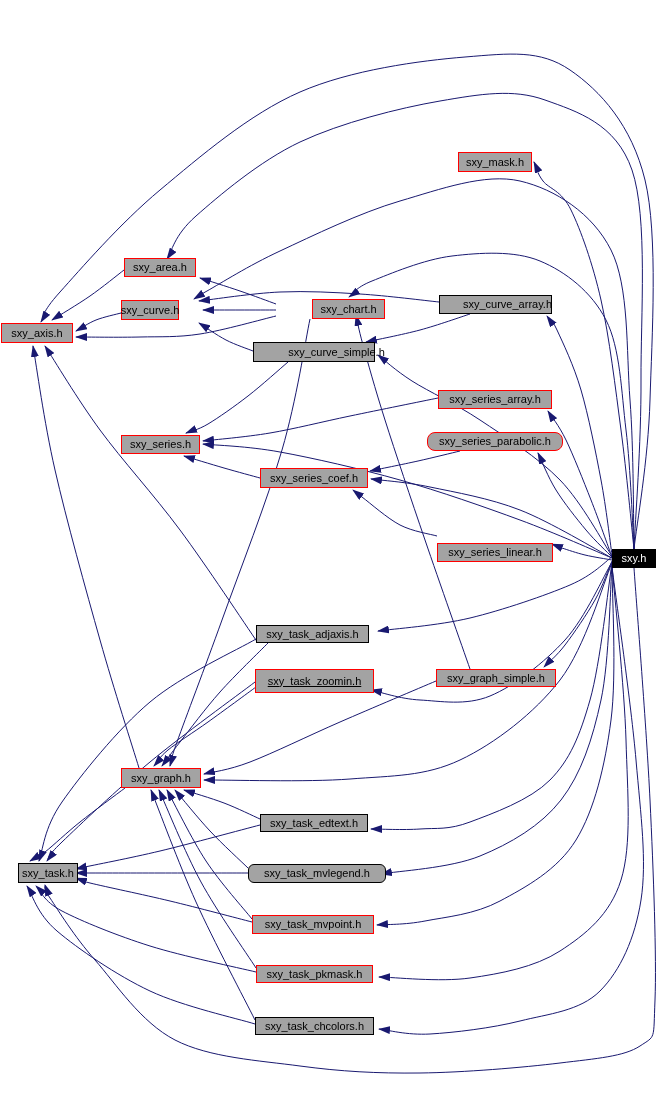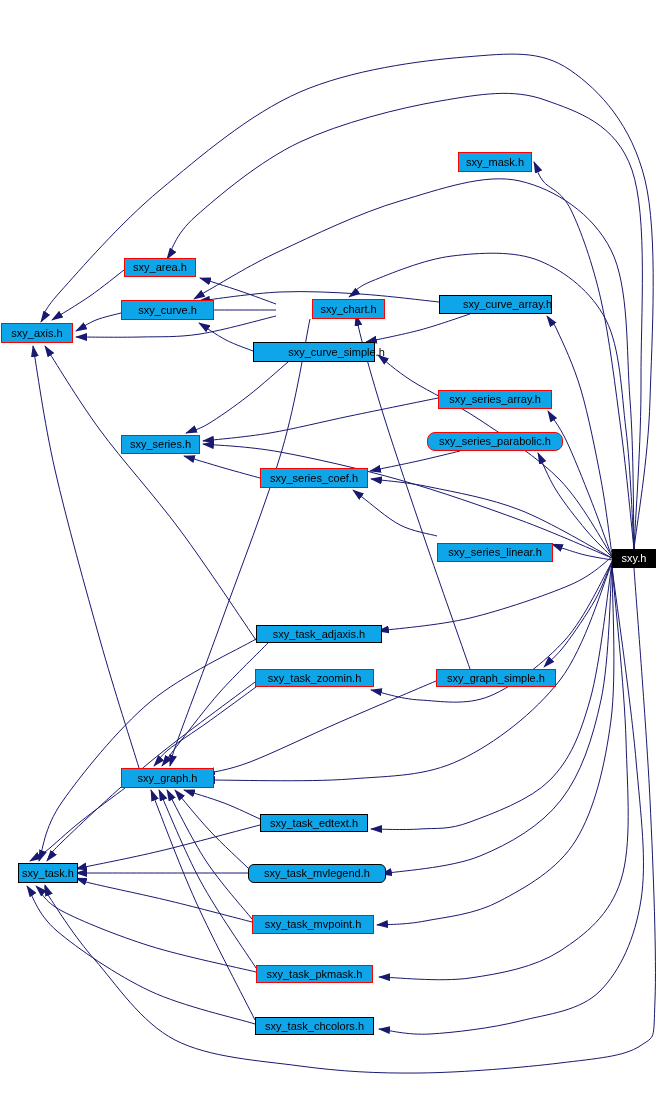--- a/index.html
+++ b/index.html
@@ -6,21 +6,21 @@
   body{
     width:656px;height:1109px;position:relative;overflow:hidden;
     background:#ffffff;
     font-family:"Liberation Sans","DejaVu Sans",sans-serif;
   }
   #graph-canvas{position:absolute;left:0;top:0;width:656px;height:1109px;}
   #edge-layer{position:absolute;left:0;top:0;}
   #node-layer{position:absolute;left:0;top:0;width:656px;height:1109px;}
   .node{
     position:absolute;box-sizing:border-box;
-    background:#0ea5e9;border:1px solid #000000;color:#000000;
+    background:#a3a3a3;border:1px solid #000000;color:#000000;
     font-size:11px;line-height:1;
     display:flex;align-items:center;justify-content:center;
     white-space:nowrap;cursor:pointer;
   }
   .node.red{border-color:#ff0000;}
   .node.root{background:#000000;color:#ffffff;border-color:#000000;cursor:default;}
 </style>
 </head>
 <body>
 
@@ -85,35 +85,35 @@
         <path d="M260,825 C243.33333333333334,829.3333333333334 190,843.8333333333334 160,851 C130,858.1666666666666 94,865 80,868 C66,871 76.66666666666667,868.8333333333334 76,869" fill="none" stroke="#191970" stroke-width="1" marker-end="url(#arrow)"></path>
         <path d="M248,873 C233.33333333333334,873 188.66666666666666,873 160,873 C131.33333333333334,873 90,873 76,873" fill="none" stroke="#191970" stroke-width="1" marker-end="url(#arrow)"></path>
         <path d="M252,922 C238.33333333333334,918.5 197,907.5 170,901 C143,894.5 105.66666666666667,886.8333333333334 90,883 C74.33333333333333,879.1666666666666 78.33333333333333,878.8333333333334 76,878" fill="none" stroke="#191970" stroke-width="1" marker-end="url(#arrow)"></path>
         <path d="M256,972 C238.33333333333334,967.6666666666666 182.33333333333334,956.1666666666666 150,946 C117.66666666666666,935.8333333333334 81,921 62,911 C43,901 40.333333333333336,890.1666666666666 36,886" fill="none" stroke="#191970" stroke-width="1" marker-end="url(#arrow)"></path>
         <path d="M255,1024 C237.5,1018.5 183,1006.5 150,991 C117,975.5 77.5,948.5 57,931 C36.5,913.5 32,893.5 27,886" fill="none" stroke="#191970" stroke-width="1" marker-end="url(#arrow)"></path>
       </g>
   </svg>
   <div id="node-layer">
       <div class="node red" style="left: 458px; top: 152px; width: 74px; height: 20px;">sxy_mask.h</div>
       <div class="node red" style="left: 124px; top: 258px; width: 72px; height: 19px;">sxy_area.h</div>
-      <div class="node red" style="left: 121px; top: 300px; width: 93px; height: 20px;">sxy_curve.h</div>
+      <div class="node red" style="left: 121px; top: 300px; width: 58px; height: 20px;">sxy_curve.h</div>
       <div class="node red" style="left: 276px; top: 299px; width: 73px; height: 20px; margin-left: 36px;">sxy_chart.h</div>
       <div class="node" style="left: 439px; top: 295px; width: 113px; height: 19px; padding-left: 24px;">sxy_curve_array.h</div>
       <div class="node red" style="left: 1px; top: 323px; width: 72px; height: 20px;">sxy_axis.h</div>
       <div class="node" style="left: 253px; top: 342px; width: 122px; height: 20px; padding-left: 45px;">sxy_curve_simple.h</div>
       <div class="node red" style="left: 438px; top: 390px; width: 114px; height: 19px;">sxy_series_array.h</div>
       <div class="node red" style="left: 427px; top: 432px; width: 136px; height: 19px; border-radius: 8px;">sxy_series_parabolic.h</div>
       <div class="node red" style="left: 121px; top: 435px; width: 79px; height: 19px;">sxy_series.h</div>
       <div class="node red" style="left: 260px; top: 468px; width: 108px; height: 20px;">sxy_series_coef.h</div>
       <div class="node red" style="left: 437px; top: 527px; width: 116px; height: 19px; margin-top: 16px;">sxy_series_linear.h</div>
       <div class="node root" style="left: 612px; top: 549px; width: 44px; height: 19px;">sxy.h</div>
-      <div class="node" style="left: 256px; top: 625px; width: 126px; height: 18px;">sxy_task_adjaxis.h</div>
-      <div class="node red" style="left: 255px; top: 669px; width: 119px; height: 18px;">sxy_task_zoomin.h</div>
+      <div class="node" style="left: 256px; top: 625px; width: 113px; height: 18px;">sxy_task_adjaxis.h</div>
+      <div class="node red" style="left: 255px; top: 669px; width: 119px; height: 24px; text-decoration: underline;">sxy_task_zoomin.h</div>
       <div class="node red" style="left: 436px; top: 669px; width: 120px; height: 18px;">sxy_graph_simple.h</div>
-      <div class="node red" style="left: 121px; top: 768px; width: 93px; height: 20px;">sxy_graph.h</div>
+      <div class="node red" style="left: 121px; top: 768px; width: 80px; height: 20px;">sxy_graph.h</div>
       <div class="node" style="left: 260px; top: 814px; width: 108px; height: 18px;">sxy_task_edtext.h</div>
       <div class="node" style="left: 18px; top: 863px; width: 60px; height: 20px;">sxy_task.h</div>
       <div class="node" style="left: 248px; top: 864px; width: 138px; height: 19px; border-radius: 6px;">sxy_task_mvlegend.h</div>
       <div class="node red" style="left: 252px; top: 915px; width: 122px; height: 19px;">sxy_task_mvpoint.h</div>
       <div class="node red" style="left: 256px; top: 965px; width: 117px; height: 18px;">sxy_task_pkmask.h</div>
       <div class="node" style="left: 255px; top: 1017px; width: 119px; height: 18px;">sxy_task_chcolors.h</div>
     </div>
 </div>
 
 </body></html>

